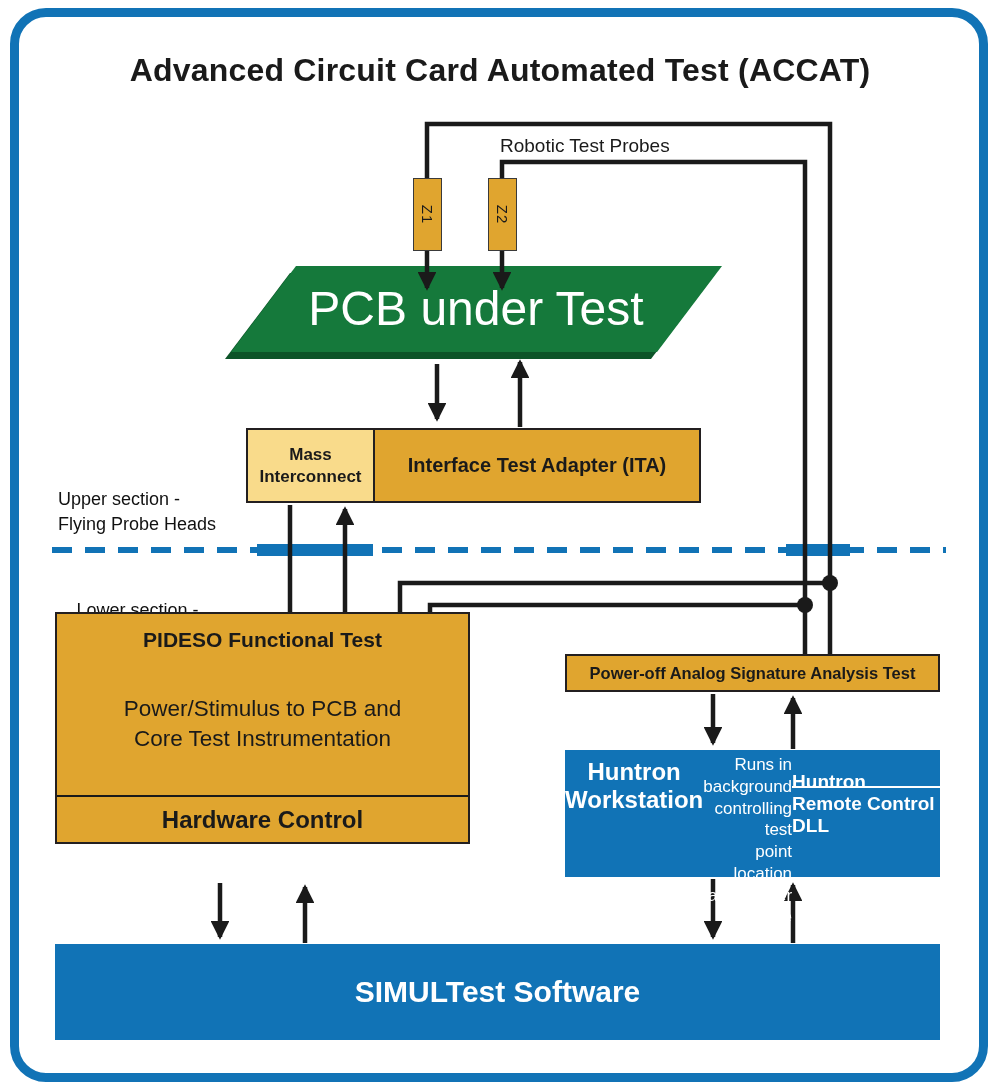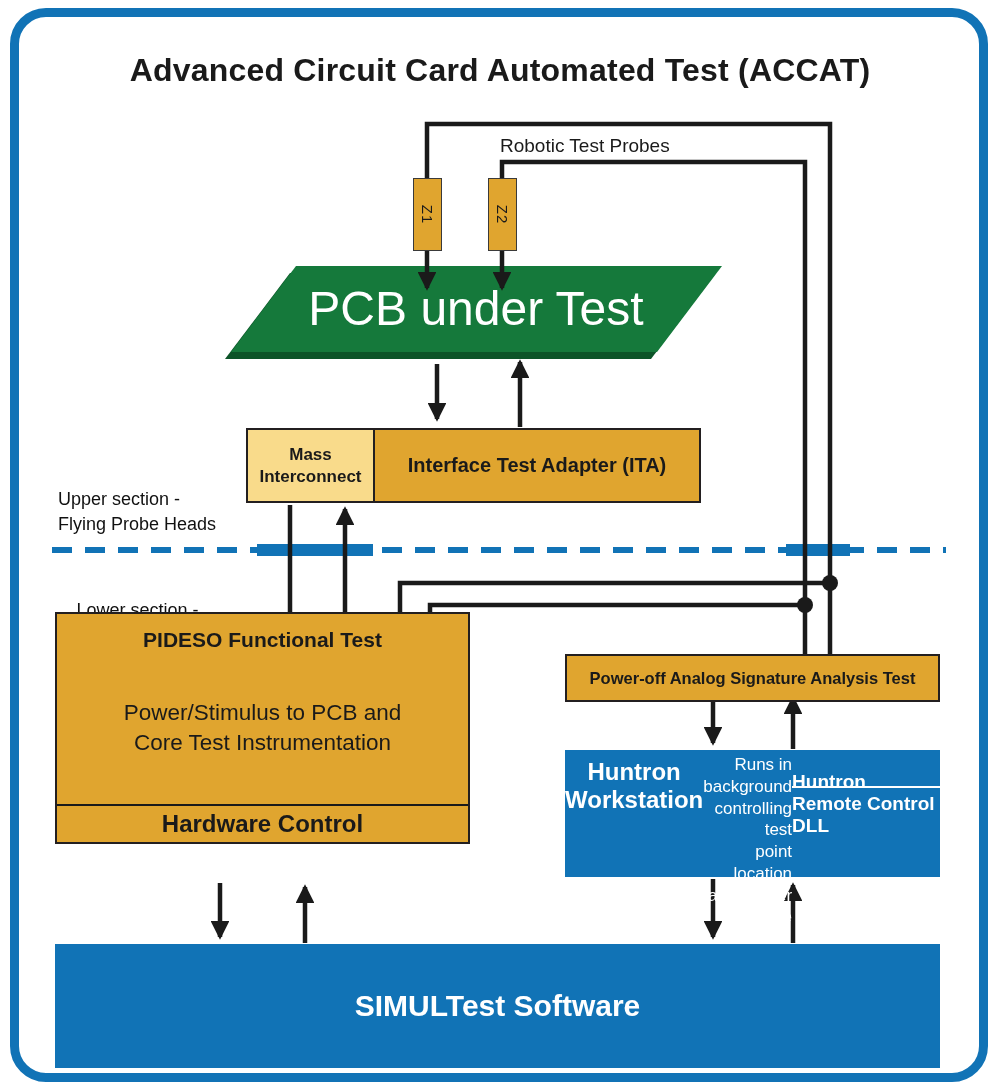--- a/index.html
+++ b/index.html
@@ -59,44 +59,44 @@
     position:absolute; left:55px; top:612px; width:415px; height:232px;
     background:var(--orange,#E0A52F); border:2px solid #231f20;
     display:flex; flex-direction:column;
   }
   .pideso-title { text-align:center; font-weight:bold; font-size:21px; padding-top:14px; }
   .pideso-body {
     flex:1; display:flex; align-items:center; justify-content:center;
     text-align:center; font-size:22.5px; line-height:1.32;
   }
   .pideso-footer {
-    border-top:2.5px solid #1a1a1a; height:38px; display:flex; align-items:center;
+    border-top:2.5px solid #1a1a1a; height:47px; display:flex; align-items:center;
     justify-content:center; font-weight:bold; font-size:24px;
   }
 
   .poweroff {
-    position:absolute; left:565px; top:654px; width:375px; height:48px;
+    position:absolute; left:565px; top:654px; width:375px; height:38px;
     background:var(--orange,#E0A52F); border:2px solid #231f20;
     display:flex; align-items:center; justify-content:center;
     font-weight:bold; font-size:16.5px; white-space:nowrap;
   }
 
   .huntron {
     position:absolute; left:565px; top:750px; width:375px; height:127px;
     background:var(--blue,#1173B6); color:#fff; display:flex; flex-direction:row;
   }
   .huntron-title { text-align:center; font-weight:bold; font-size:24px; padding-top:8px; }
   .huntron-body { flex:1; text-align:right; font-size:17px; line-height:1.28; padding-top:4px; }
   .huntron-footer {
     border-top:2.5px solid #ffffff; height:33px; display:flex; align-items:center;
     justify-content:center; font-weight:bold; font-size:19px;margin-top:36px;
   }
 
   .simultest {
-    position:absolute; left:55px; top:944px; width:885px; height:124px;
+    position:absolute; left:55px; top:944px; width:885px; height:96px;
     background:var(--blue,#1173B6); color:#fff; display:flex; align-items:center;
     justify-content:center; font-weight:bold; font-size:30px;
   }
 </style>
 </head>
 <body>
 
 <div class="canvas">
 
   <svg class="overlay" viewBox="0 0 1000 1092">

